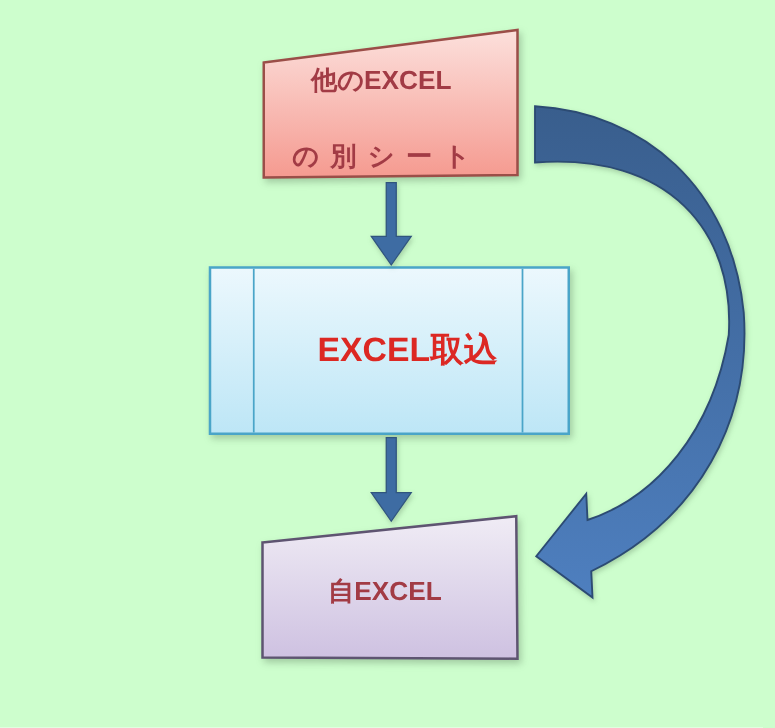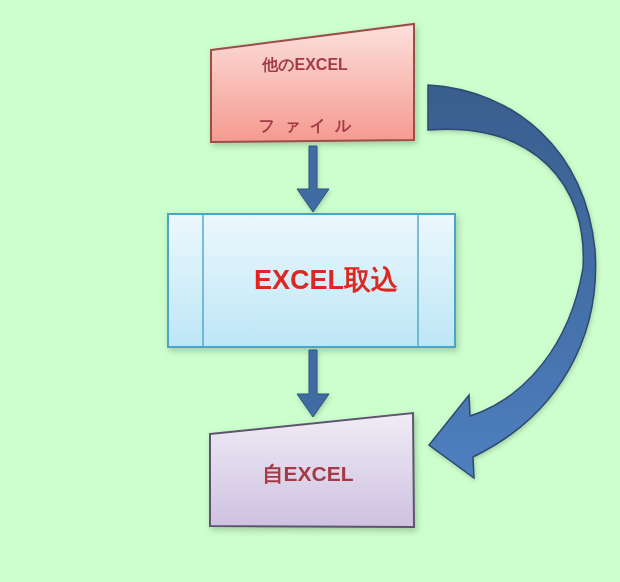--- a/index.html
+++ b/index.html
@@ -15,21 +15,21 @@
   .arrow{filter:drop-shadow(1px 2px 2px rgba(70,100,70,0.30));}
   .label{
     position:absolute;
     display:flex;flex-direction:column;
     justify-content:center;align-items:center;
     text-align:center;font-weight:bold;
     pointer-events:none;
   }
   .label-source{
     left:211px;top:50px;width:188px;height:90px;
-    font-size:16px;line-height:33px;color:#A23B45;gap:28px;
+    font-size:21px;line-height:33px;color:#A23B45;gap:28px;
   }
   .label-tool{
     left:168px;top:214px;width:316px;height:133px;
     font-size:27px;line-height:41px;color:#DC2823;
   }
   .label-target{
     left:210px;top:424px;width:196px;height:100px;
     font-size:21px;line-height:34px;color:#A23B45;
   }
   .ls-wide{letter-spacing:9px;padding-left:9px;}
@@ -79,21 +79,21 @@
              L429,445
              L469,395
              L470,416
              C525,398 570,345 583,268
              C588,185 535,122 428,130
              Z" fill="url(#gradCurve)" stroke-width="1.5" stroke="#2C4B73"></path>
   </svg>
 
   <div class="label label-source">
     <span>他のEXCEL</span>
-    <span class="ls-wide">ファイル</span>
+    <span class="ls-wide">の別シート</span>
   </div>
 
   <div class="label label-tool">
     <span>EXCEL取込</span>
   </div>
 
   <div class="label label-target">
     <span>自EXCEL</span>
   </div>
 

